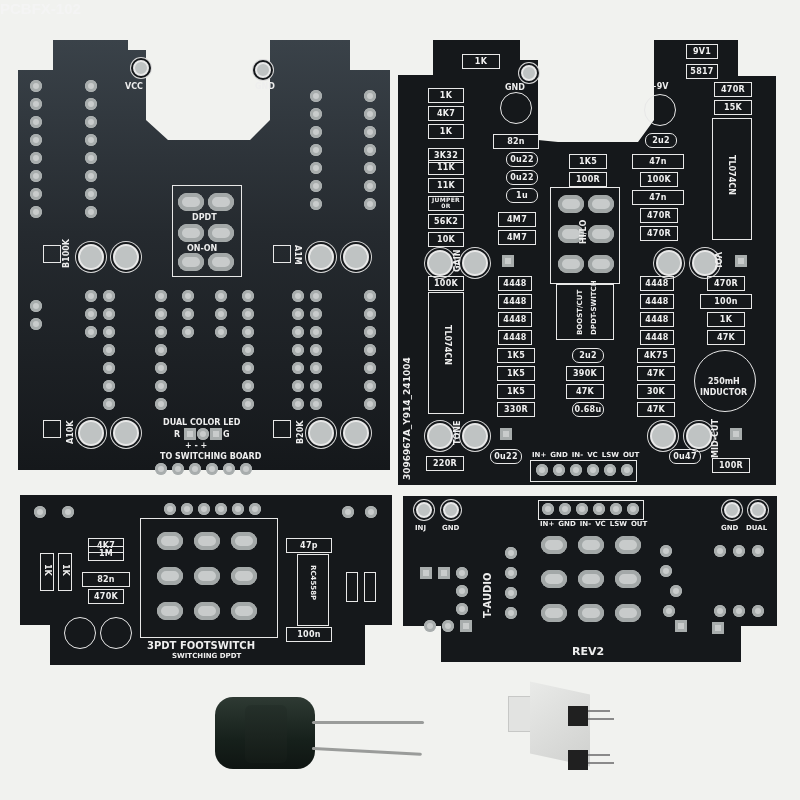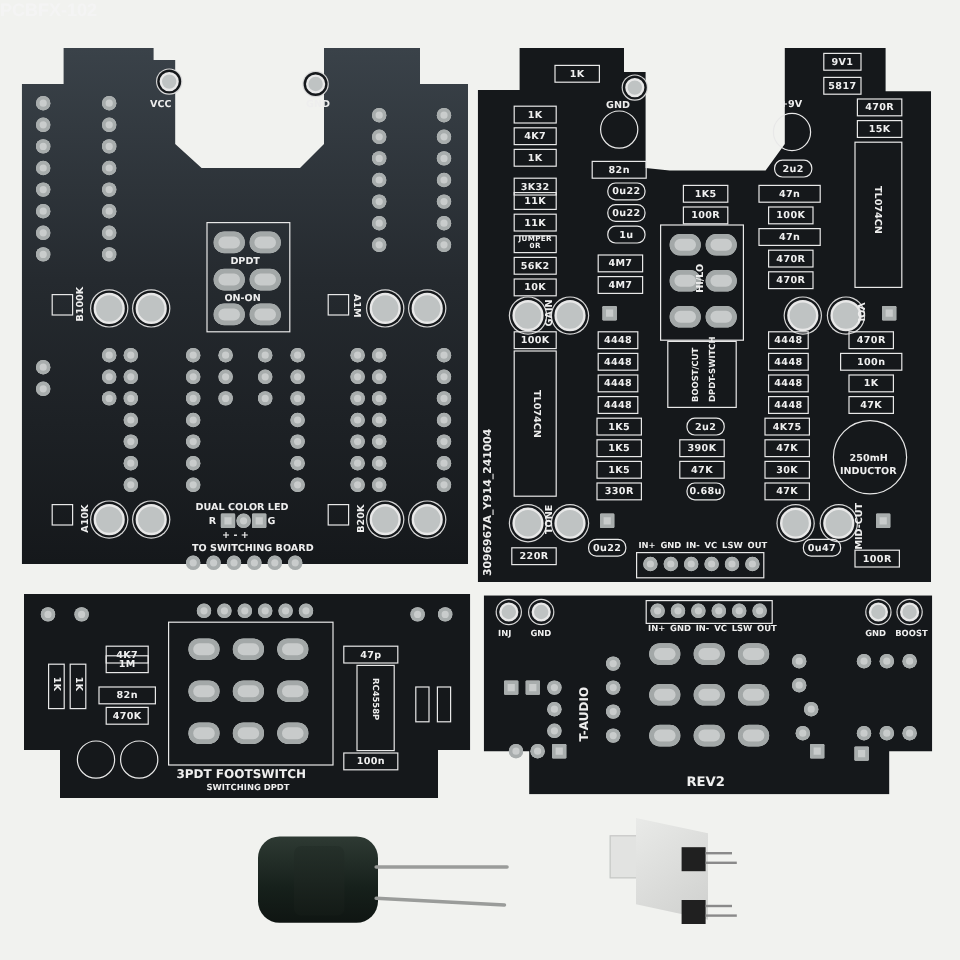--- a/index.html
+++ b/index.html
@@ -361,21 +361,21 @@
   clip-path:polygon(0 0,374px 0,374px 130px,338px 130px,338px 166px,38px 166px,38px 130px,0 130px);">
 </div>
 <div>
   <div class="pot" style="left:416px;top:502px;width:12px;height:12px;"></div>
   <div class="pot" style="left:443px;top:502px;width:12px;height:12px;"></div>
   <div class="txt" style="left:415px;top:524px;font-size:7px;">INJ</div>
   <div class="txt" style="left:442px;top:524px;font-size:7px;">GND</div>
   <div class="pot" style="left:724px;top:502px;width:12px;height:12px;"></div>
   <div class="pot" style="left:750px;top:502px;width:12px;height:12px;"></div>
   <div class="txt" style="left:721px;top:524px;font-size:7px;">GND</div>
-  <div class="txt" style="left:746px;top:524px;font-size:7px;">BOOST</div>
+  <div class="txt" style="left:746px;top:524px;font-size:7px;">DUAL</div>
 
   <div class="box" style="left:538px;top:500px;width:104px;height:18px;"></div>
   <div class="pad" style="left:542px;top:503px;"></div>
   <div class="pad" style="left:559px;top:503px;"></div>
   <div class="pad" style="left:576px;top:503px;"></div>
   <div class="pad" style="left:593px;top:503px;"></div>
   <div class="pad" style="left:610px;top:503px;"></div>
   <div class="pad" style="left:627px;top:503px;"></div>
   <div style="position:absolute;left:540px;top:520px;display:flex;gap:4px;">
     <span class="txt" style="position:static;font-size:7px;">IN+</span>

